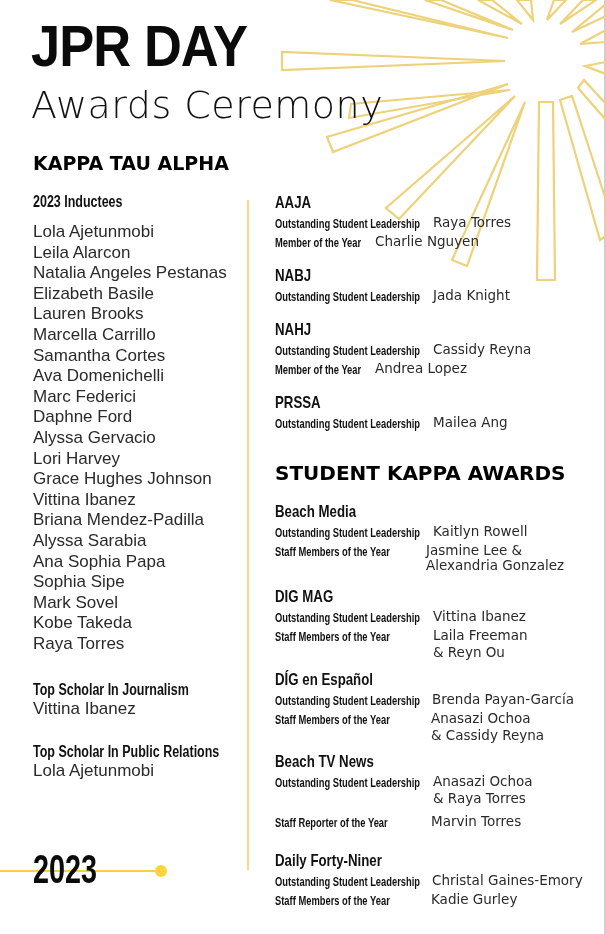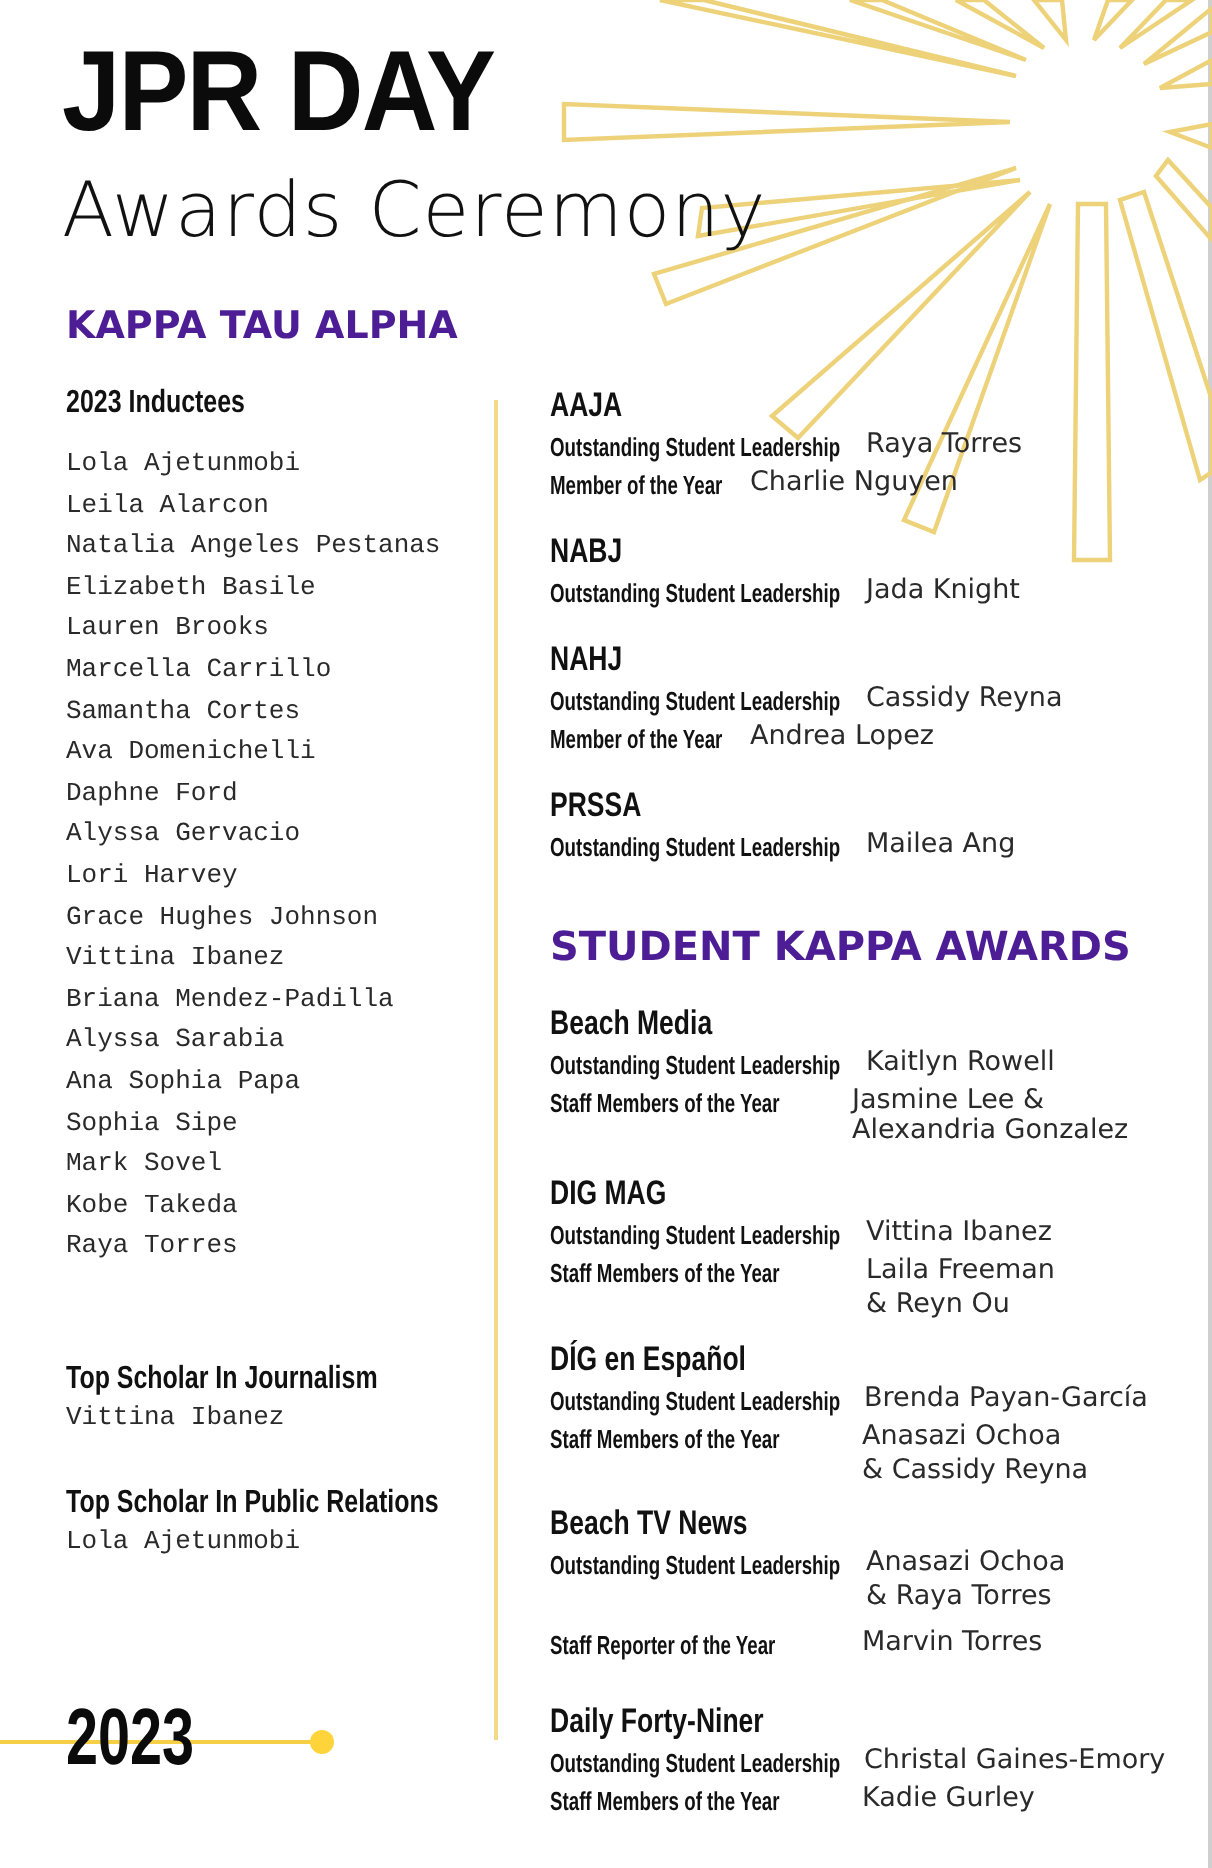--- a/index.html
+++ b/index.html
@@ -4,23 +4,23 @@
 <style>
   * { box-sizing: border-box; margin: 0; padding: 0; }
   html, body { width: 606px; height: 934px; background: #ffffff; overflow: hidden; }
   body { position: relative; font-family: "Liberation Sans", sans-serif; color: #111; }
   .page { position: absolute; left: 0; top: 0; width: 606px; height: 934px; background: #fff; border-right: 2px solid #cfcfcf; }
   .sunburst { position: absolute; left: 0; top: 0; width: 606px; height: 934px; pointer-events: none; }
 
   .title-main { position: absolute; left: 31px; top: 14px; font-family: "Liberation Sans", sans-serif; font-weight: 700; font-size: 57px; letter-spacing: -1px; line-height: 64px; color: #0b0b0b; transform: scaleX(0.92); transform-origin: left top; }
   .title-sub { position: absolute; left: 31px; top: 82px; font-family: "DejaVu Sans", sans-serif; font-weight: 300; font-size: 38px; line-height: 46px; color: #111; letter-spacing: 0.5px; }
 
-  .section-head { position: absolute; font-family: "DejaVu Sans", sans-serif; font-weight: 700; font-size: 19px; color: #4c1d95; line-height: 24px; letter-spacing: 0; }
+  .section-head { position: absolute; font-family: "DejaVu Sans", sans-serif; font-weight: 700; font-size: 19px; color: #000000; line-height: 24px; letter-spacing: 0; }
   .sub-head { font-family: "Liberation Sans", sans-serif; font-weight: 700; font-size: 16px; color: #111; transform: scaleX(0.78); transform-origin: left center; white-space: nowrap; line-height: 20px; }
-  .name { font-family: Liberation Mono, monospace; font-size: 13px; color: #2a2a2a; line-height: 20.6px; white-space: nowrap; }
+  .name { font-family: Liberation Sans, sans-serif; font-size: 17px; color: #2a2a2a; line-height: 20.6px; white-space: nowrap; }
   .inductees-head { position: absolute; left: 33px; top: 192px; }
   .inductees { position: absolute; left: 33px; top: 222px; }
   .scholar { position: absolute; left: 33px; }
   .scholar .name { line-height: 18px; }
 
   .divider { position: absolute; left: 247px; top: 200px; width: 2px; height: 670px; background: #f5d98a; }
   .year-line { position: absolute; left: 0; top: 870px; width: 160px; height: 2px; background: #f5cf45; }
   .year-dot { position: absolute; left: 155px; top: 865px; width: 12px; height: 12px; border-radius: 50%; background: #ffd43b; }
   .year { position: absolute; left: 33px; top: 845px; font-family: "Liberation Sans", sans-serif; font-weight: 700; font-size: 40px; line-height: 48px; color: #0b0b0b; transform: scaleX(0.72); transform-origin: left top; }
 
@@ -83,20 +83,21 @@
 
   <div class="inductees">
     <div class="name">Lola Ajetunmobi</div>
     <div class="name">Leila Alarcon</div>
     <div class="name">Natalia Angeles Pestanas</div>
     <div class="name">Elizabeth Basile</div>
     <div class="name">Lauren Brooks</div>
     <div class="name">Marcella Carrillo</div>
     <div class="name">Samantha Cortes</div>
     <div class="name">Ava Domenichelli</div>
+    <div class="name">Marc Federici</div>
     <div class="name">Daphne Ford</div>
     <div class="name">Alyssa Gervacio</div>
     <div class="name">Lori Harvey</div>
     <div class="name">Grace Hughes Johnson</div>
     <div class="name">Vittina Ibanez</div>
     <div class="name">Briana Mendez-Padilla</div>
     <div class="name">Alyssa Sarabia</div>
     <div class="name">Ana Sophia Papa</div>
     <div class="name">Sophia Sipe</div>
     <div class="name">Mark Sovel</div>

